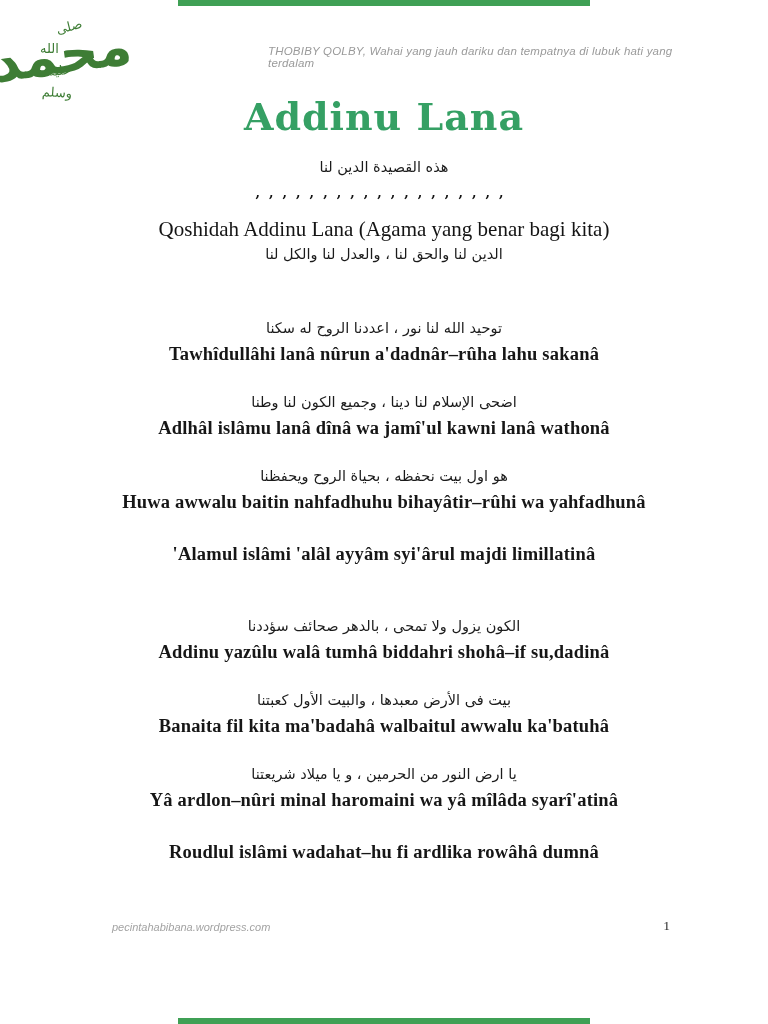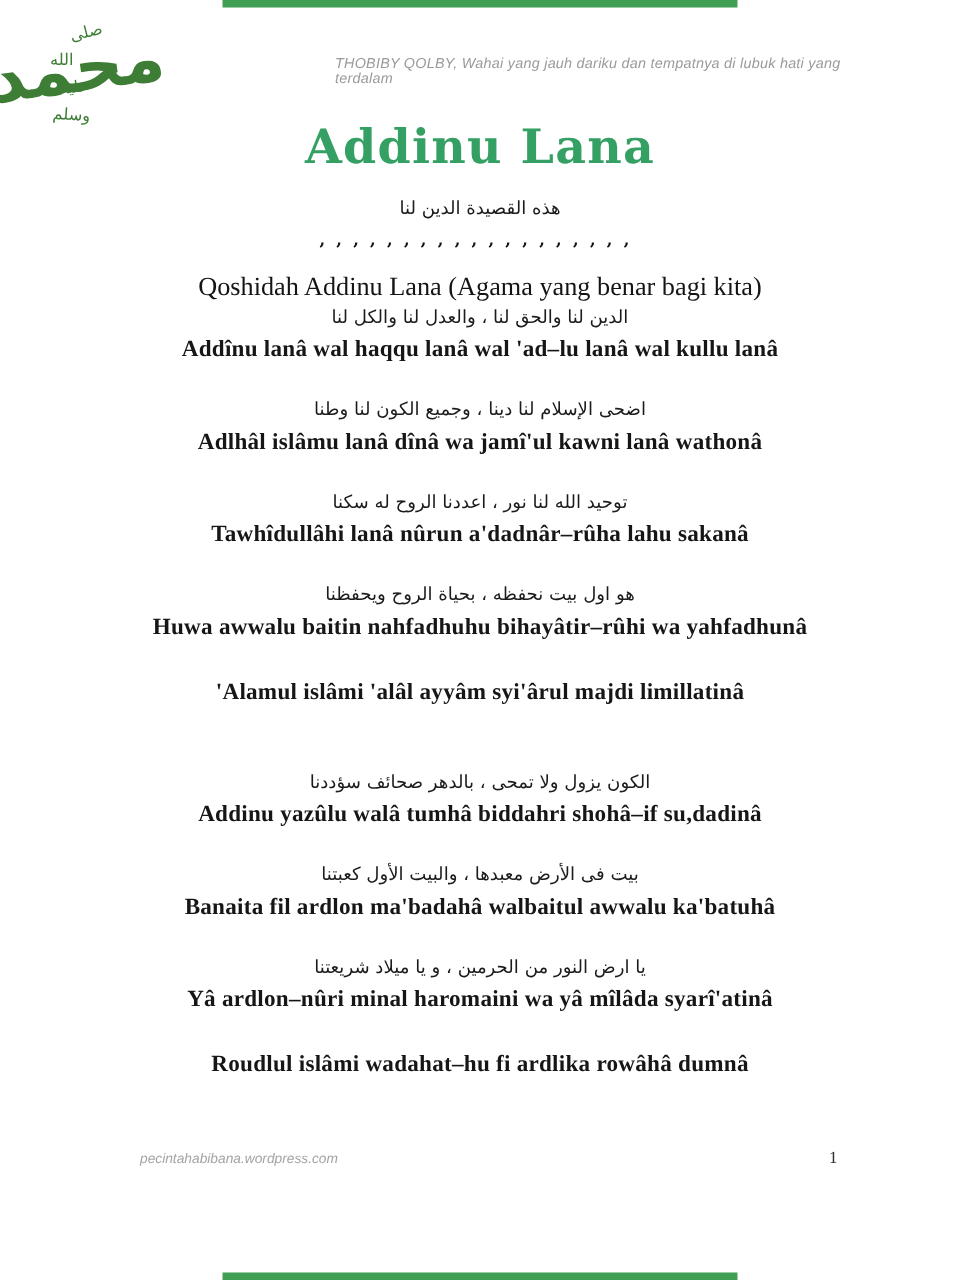--- a/index.html
+++ b/index.html
@@ -63,50 +63,49 @@
 
 <div class="page-title">Addinu Lana</div>
 
 <div class="content">
   <div class="arabic" dir="rtl">هذه القصيدة الدين لنا</div>
   <div class="dots">,,,,,,,,,,,,,,,,,,,</div>
   <div class="subtitle">Qoshidah Addinu Lana (Agama yang benar bagi kita)</div>
   <div class="verses" id="verses">
   <div class="verse">
     <div class="arabic" dir="rtl">الدين لنا والحق لنا ، والعدل لنا والكل لنا</div>
-    <div class="la">Addînu lanâ wal haqqu lanâ wal 'ad–lu lanâ wal kullu lanâ</div>
+  </div>
+
+  <div class="verse">
+    <div class="arabic" dir="rtl">توحيد الله لنا نور ، اعددنا الروح له سكنا</div>
+    <div class="la">Tawhîdullâhi lanâ nûrun a'dadnâr–rûha lahu sakanâ</div>
   </div>
 
   <div class="verse">
     <div class="arabic" dir="rtl">اضحى الإسلام لنا دينا ، وجميع الكون لنا وطنا</div>
     <div class="la">Adlhâl islâmu lanâ dînâ wa jamî'ul kawni lanâ wathonâ</div>
-  </div>
-
-  <div class="verse">
-    <div class="arabic" dir="rtl">توحيد الله لنا نور ، اعددنا الروح له سكنا</div>
-    <div class="la">Tawhîdullâhi lanâ nûrun a'dadnâr–rûha lahu sakanâ</div>
   </div>
 
   <div class="verse">
     <div class="arabic" dir="rtl">هو اول بيت نحفظه ، بحياة الروح ويحفظنا</div>
     <div class="la">Huwa awwalu baitin nahfadhuhu bihayâtir–rûhi wa yahfadhunâ</div>
   </div>
 
   <div class="verse">
     <div class="la">'Alamul islâmi 'alâl ayyâm syi'ârul majdi limillatinâ</div>
   </div>
 
   <div class="verse">
     <div class="arabic" dir="rtl">الكون يزول ولا تمحى ، بالدهر صحائف سؤددنا</div>
     <div class="la">Addinu yazûlu walâ tumhâ biddahri shohâ–if su,dadinâ</div>
   </div>
 
   <div class="verse">
     <div class="arabic" dir="rtl">بيت فى الأرض معبدها ، والبيت الأول كعبتنا</div>
-    <div class="la">Banaita fil ardlon ma'badahâ walbaitul awwalu ka'batuhâ</div>
+    <div class="la">Banaita fil kita ma'badahâ walbaitul awwalu ka'batuhâ</div>
   </div>
 
   <div class="verse">
     <div class="arabic" dir="rtl">يا ارض النور من الحرمين ، و يا ميلاد شريعتنا</div>
     <div class="la">Yâ ardlon–nûri minal haromaini wa yâ mîlâda syarî'atinâ</div>
   </div>
 
   <div class="verse">
     <div class="la">Roudlul islâmi wadahat–hu fi ardlika rowâhâ dumnâ</div>
   </div>

